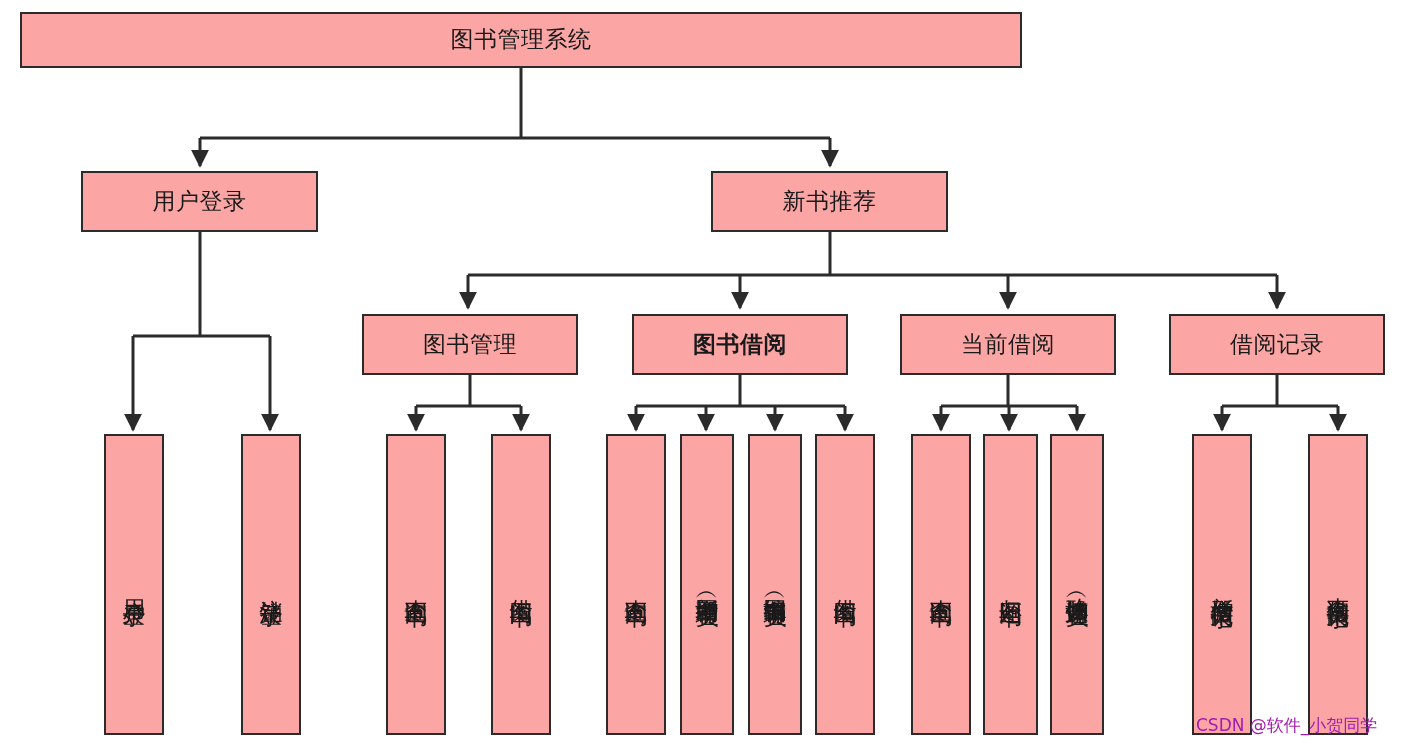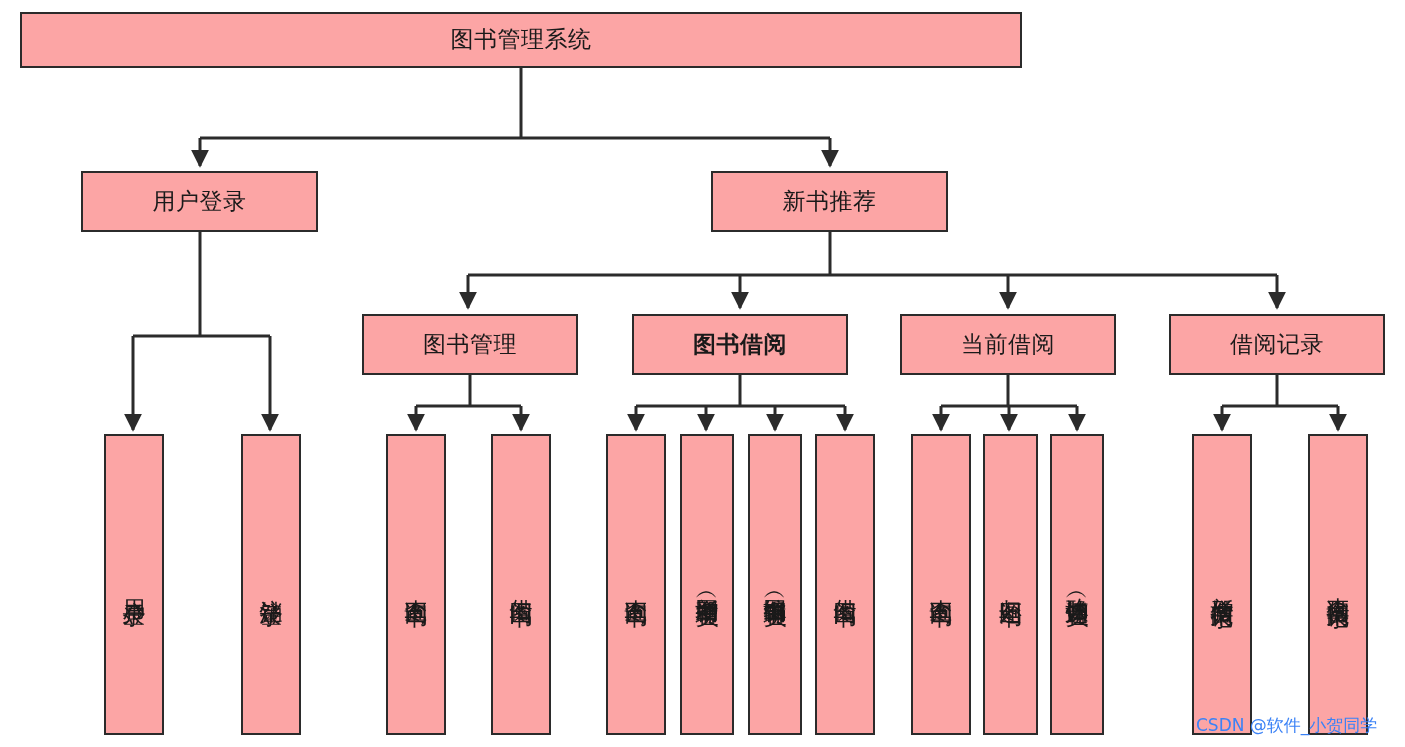--- a/index.html
+++ b/index.html
@@ -56,21 +56,21 @@
     max-height: 100%;
   }
   .node.vert .lbl.tight {
     letter-spacing: 1px;
   }
   #watermark {
     position: absolute;
     left: 1196px;
     top: 714px;
     font-size: 17px;
-    color: #3b82f6;
+    color: #a21caf;
     white-space: nowrap;
     z-index: 3;
     text-align: center;
   }
 </style>
 </head>
 <body>
 
 <div id="canvas">
 

